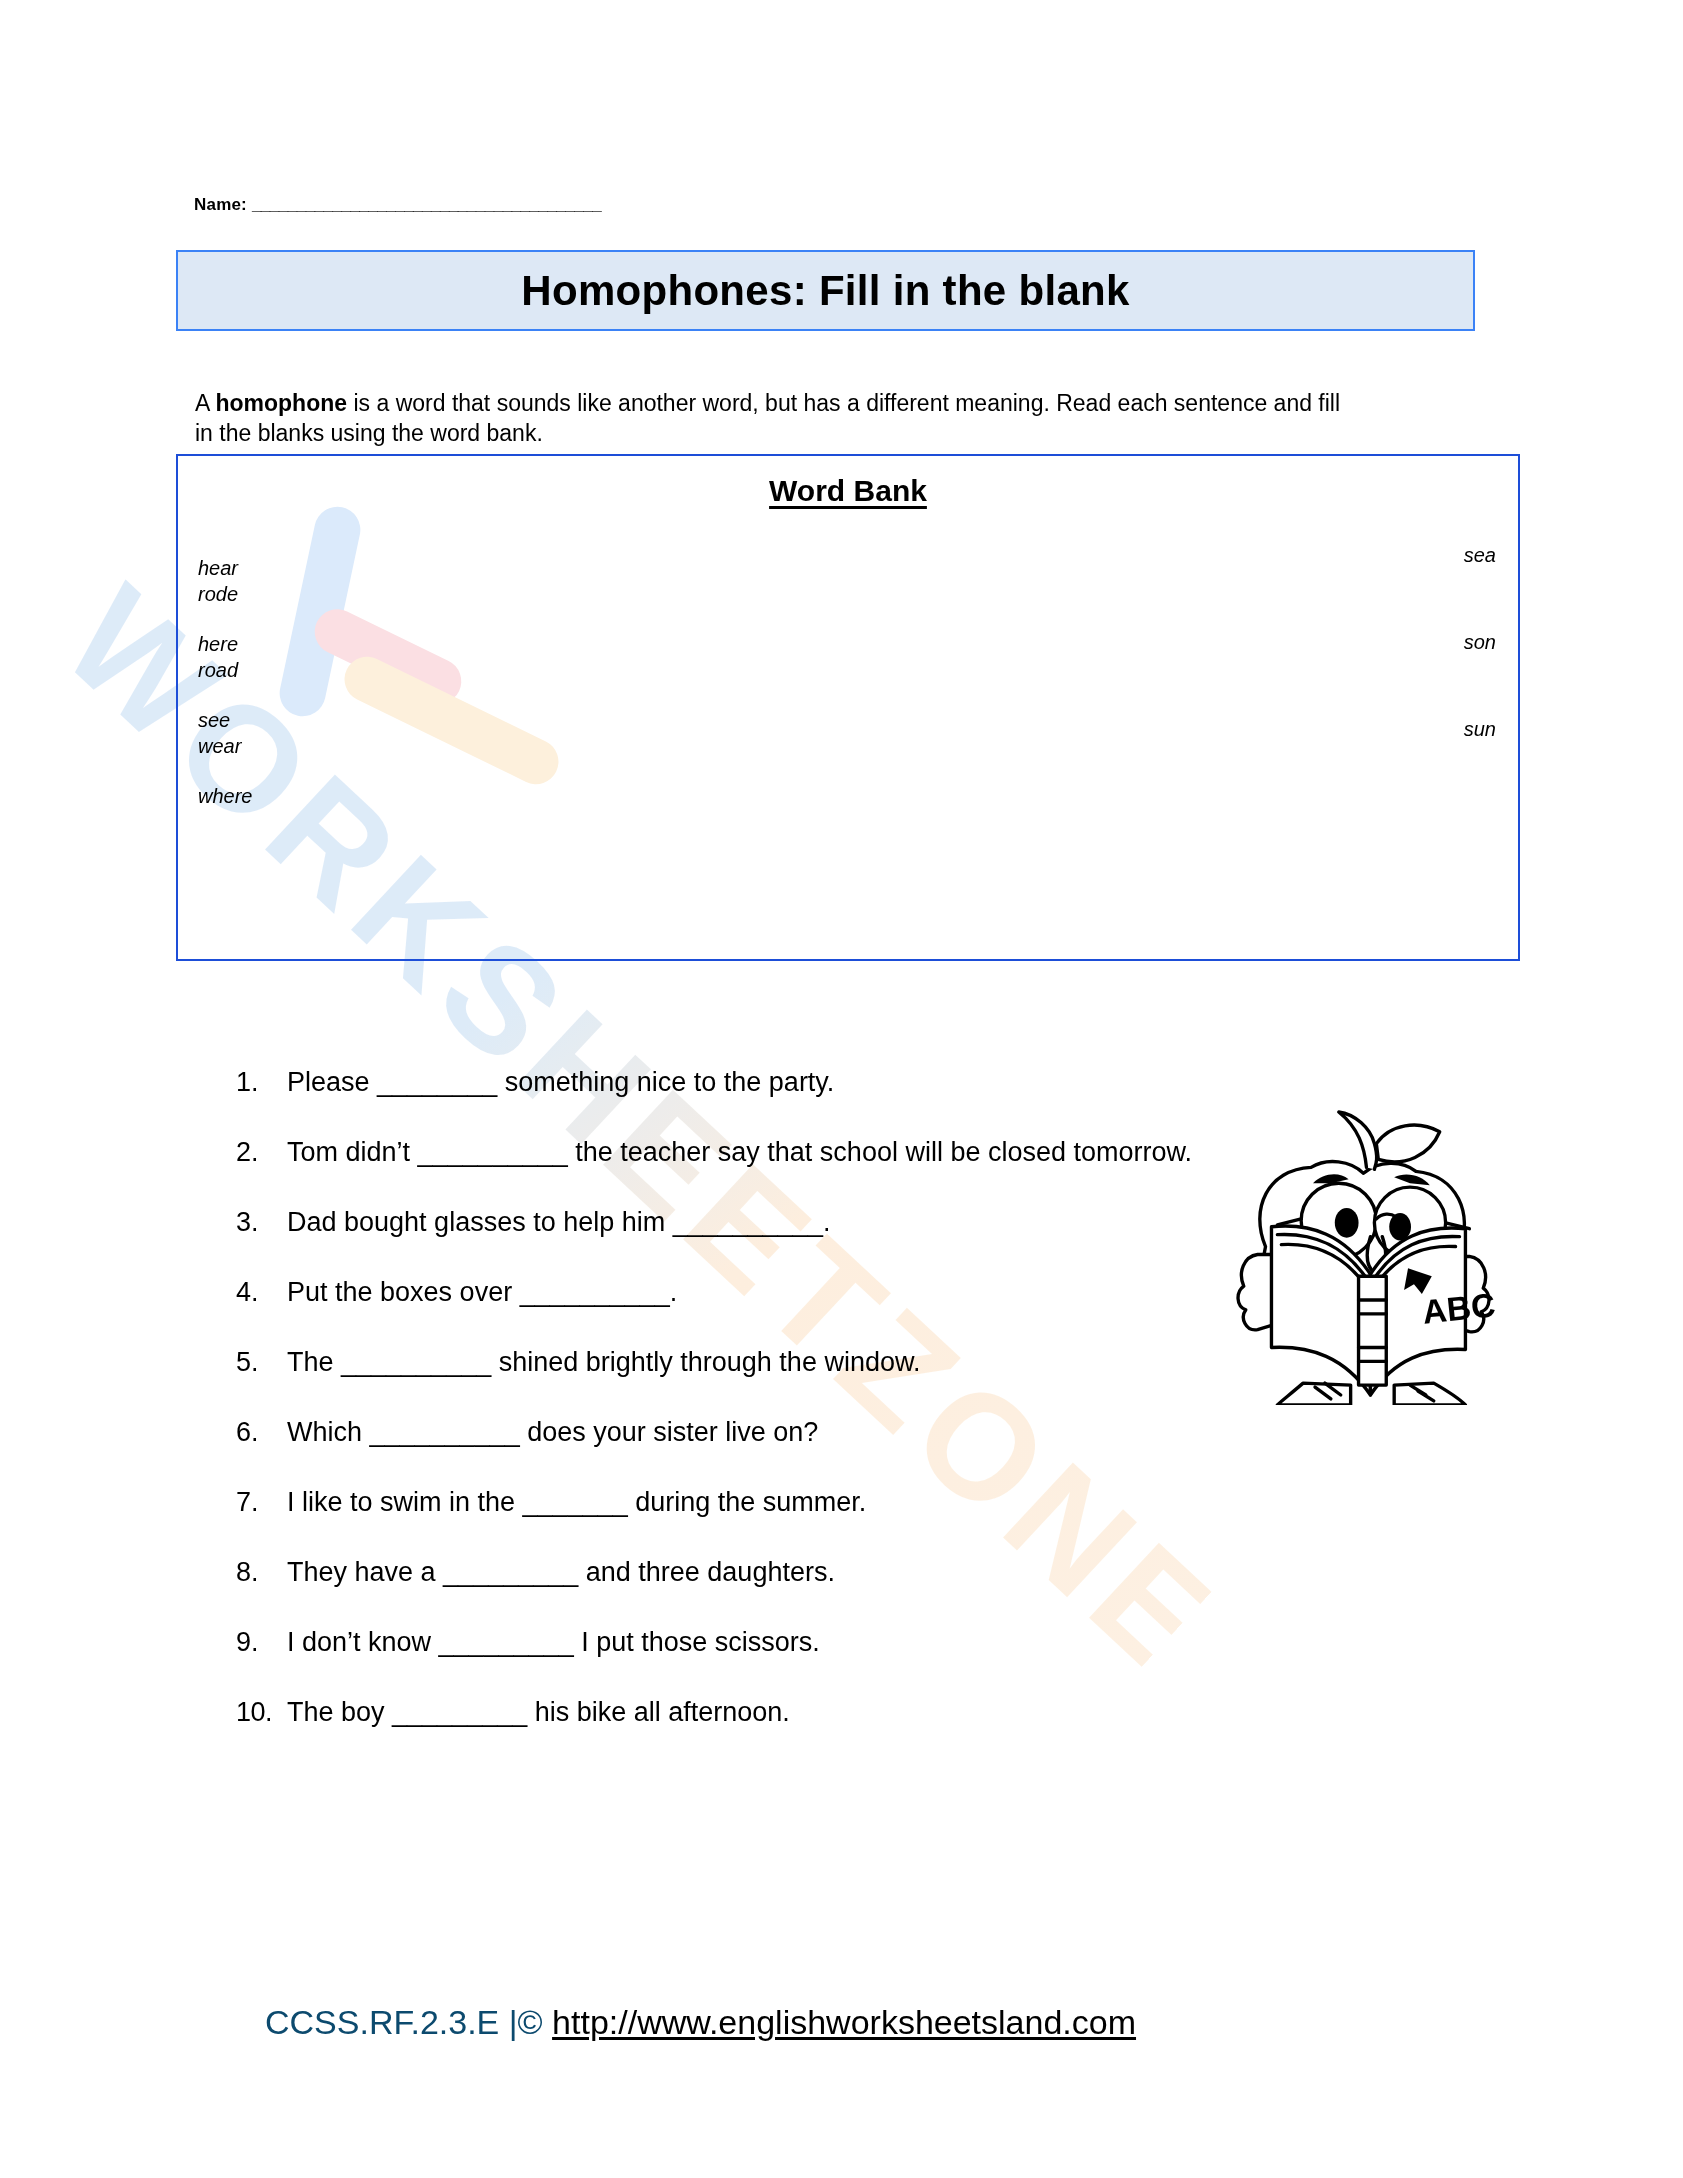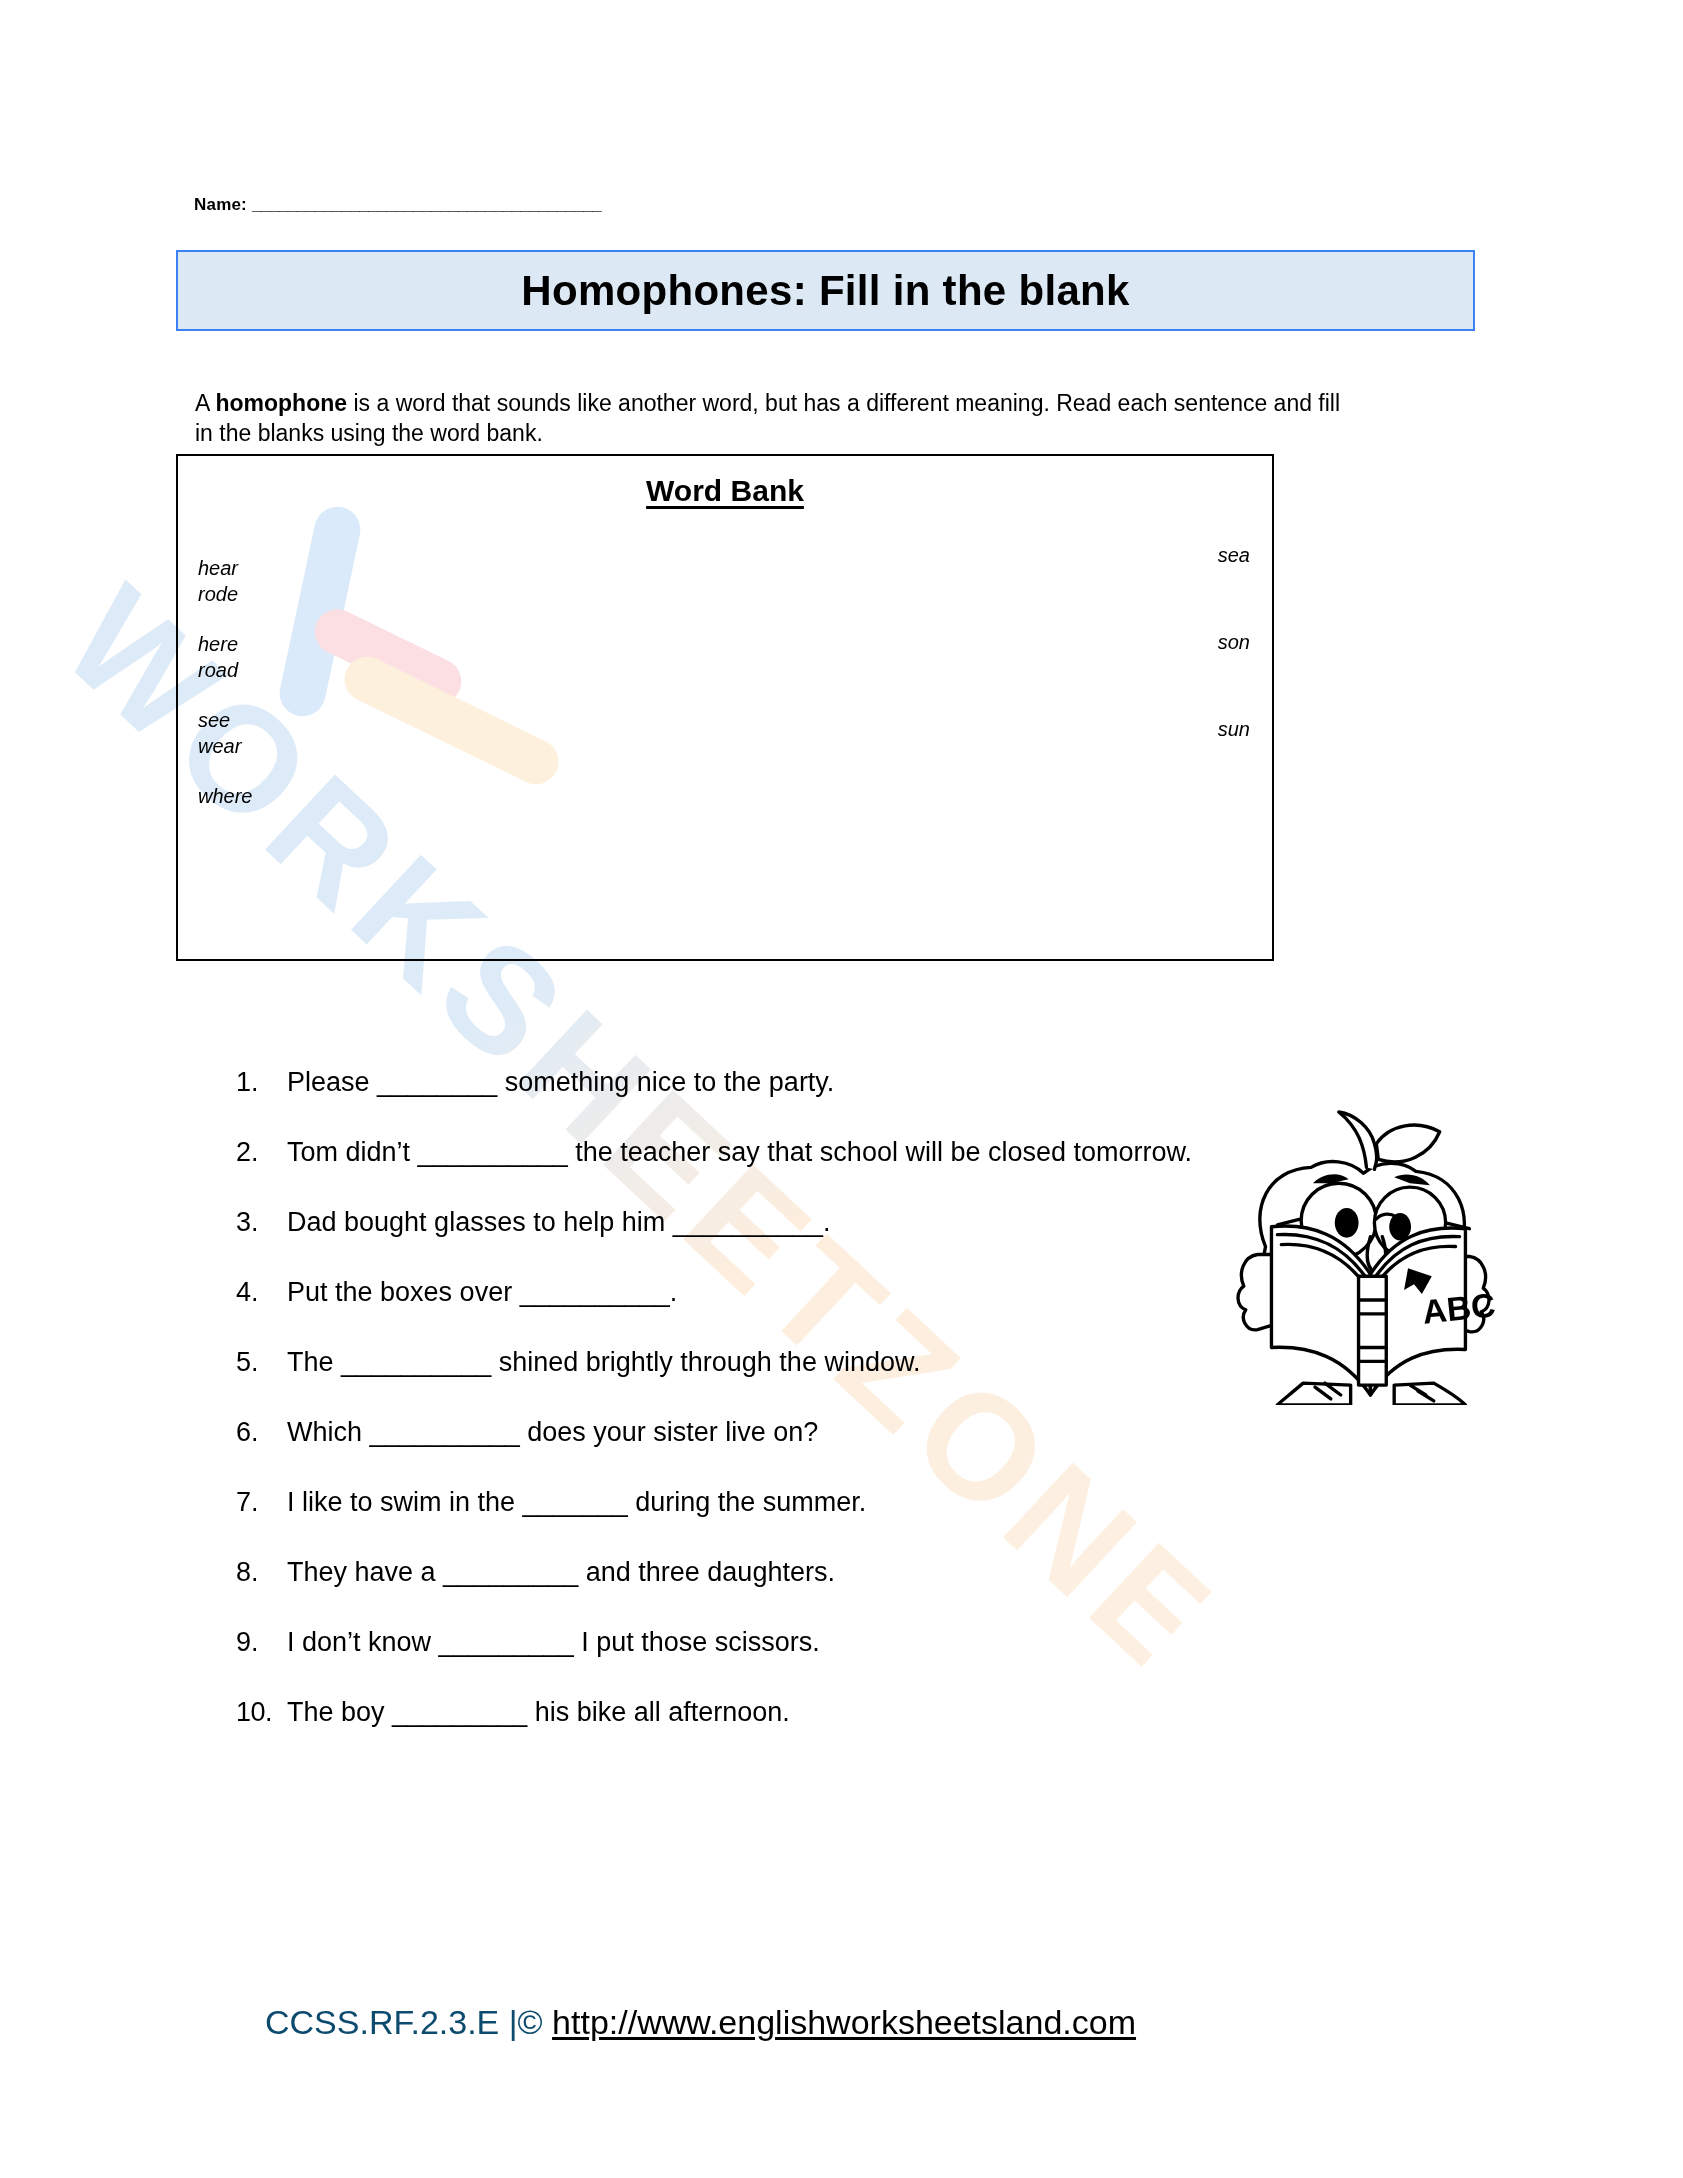--- a/index.html
+++ b/index.html
@@ -112,23 +112,23 @@
     width: 1158px;
     font-size: 23px;
     line-height: 1.32;
   }
   #intro b { font-weight: bold; }
 
   #word-bank-box {
     position: absolute;
     left: 176px;
     top: 454px;
-    width: 1098px;
+    width: 1344px;
     height: 507px;
-    border: 2px solid #000000;
+    border: 2px solid #1d4ed8;
     box-sizing: border-box;
     background: transparent;
   }
   #word-bank-title-wrap {
     position: absolute;
     left: 0;
     top: 18px;
     width: 100%;
     text-align: center;
   }

